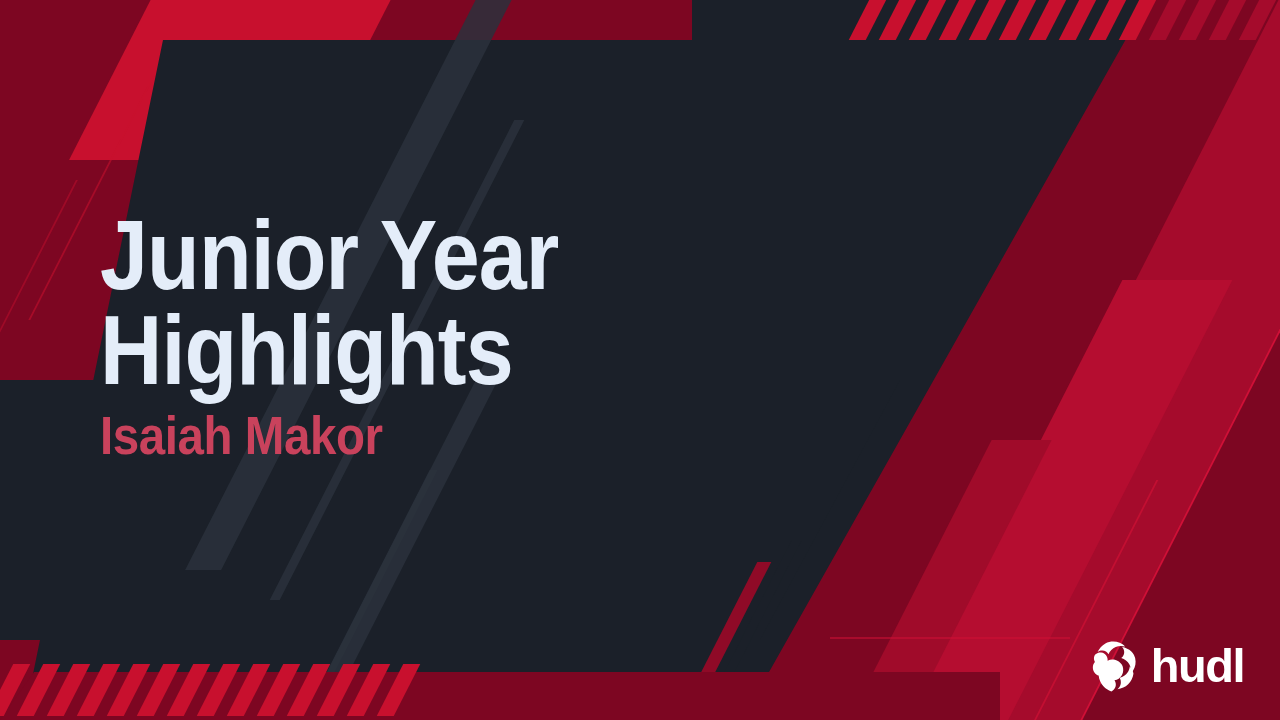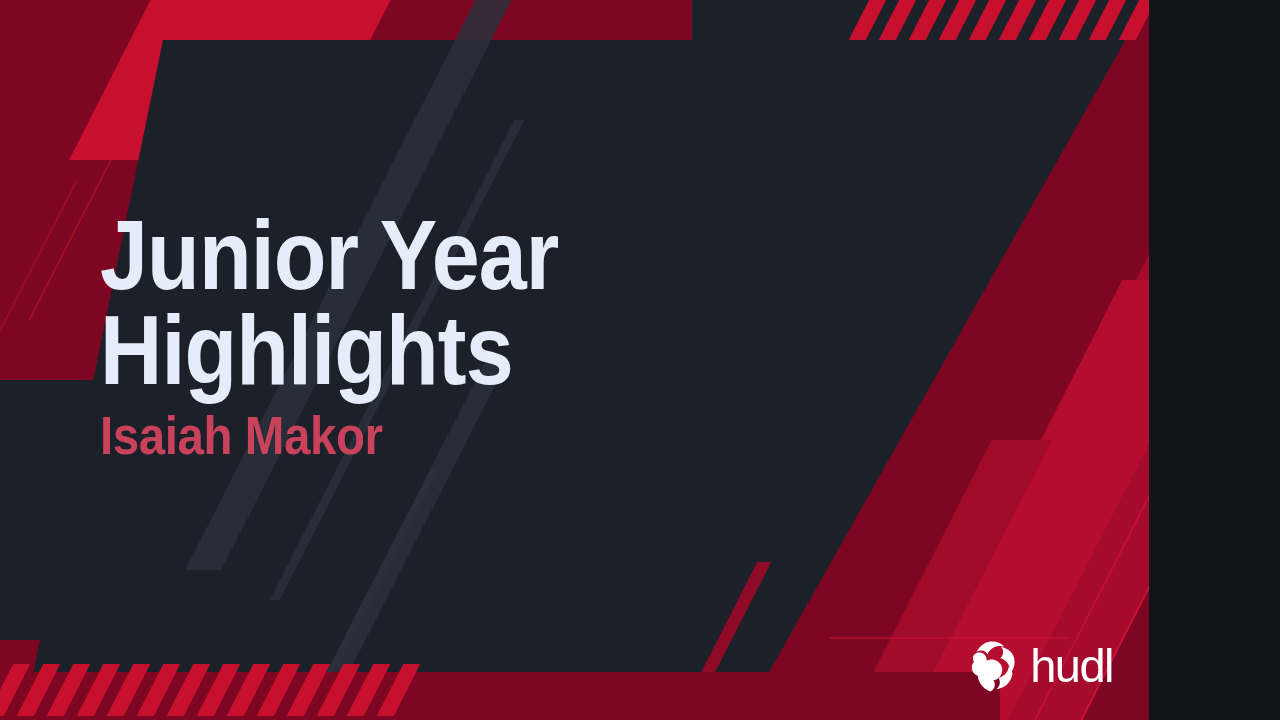--- a/index.html
+++ b/index.html
@@ -7,21 +7,21 @@
     margin: 0;
     padding: 0;
     background: #11141b;
   }
   body {
     font-family: "Liberation Sans", sans-serif;
   }
 
   .stage {
     position: relative;
-    width: 1149px;
+    width: 1280px;
     height: 720px;
     overflow: hidden;
     background: #7D0622;
   }
 
   .layer {
     position: absolute;
     top: 0;
     left: 0;
     width: 1280px;
@@ -215,21 +215,21 @@
     right: 36px;
     bottom: 28px;
     display: flex;
     align-items: center;
     gap: 9px;
   }
   .logo-mark { width: 54px; height: 54px; display: block; }
   .logo-word {
     color: #FFFFFF;
     font-family: "Liberation Sans", sans-serif;
-    font-weight: 400;
+    font-weight: 700;
     font-size: 47px;
     line-height: 1;
     letter-spacing: -1.5px;
   }
 </style>
 </head>
 <body>
 
 <div class="stage">
 

